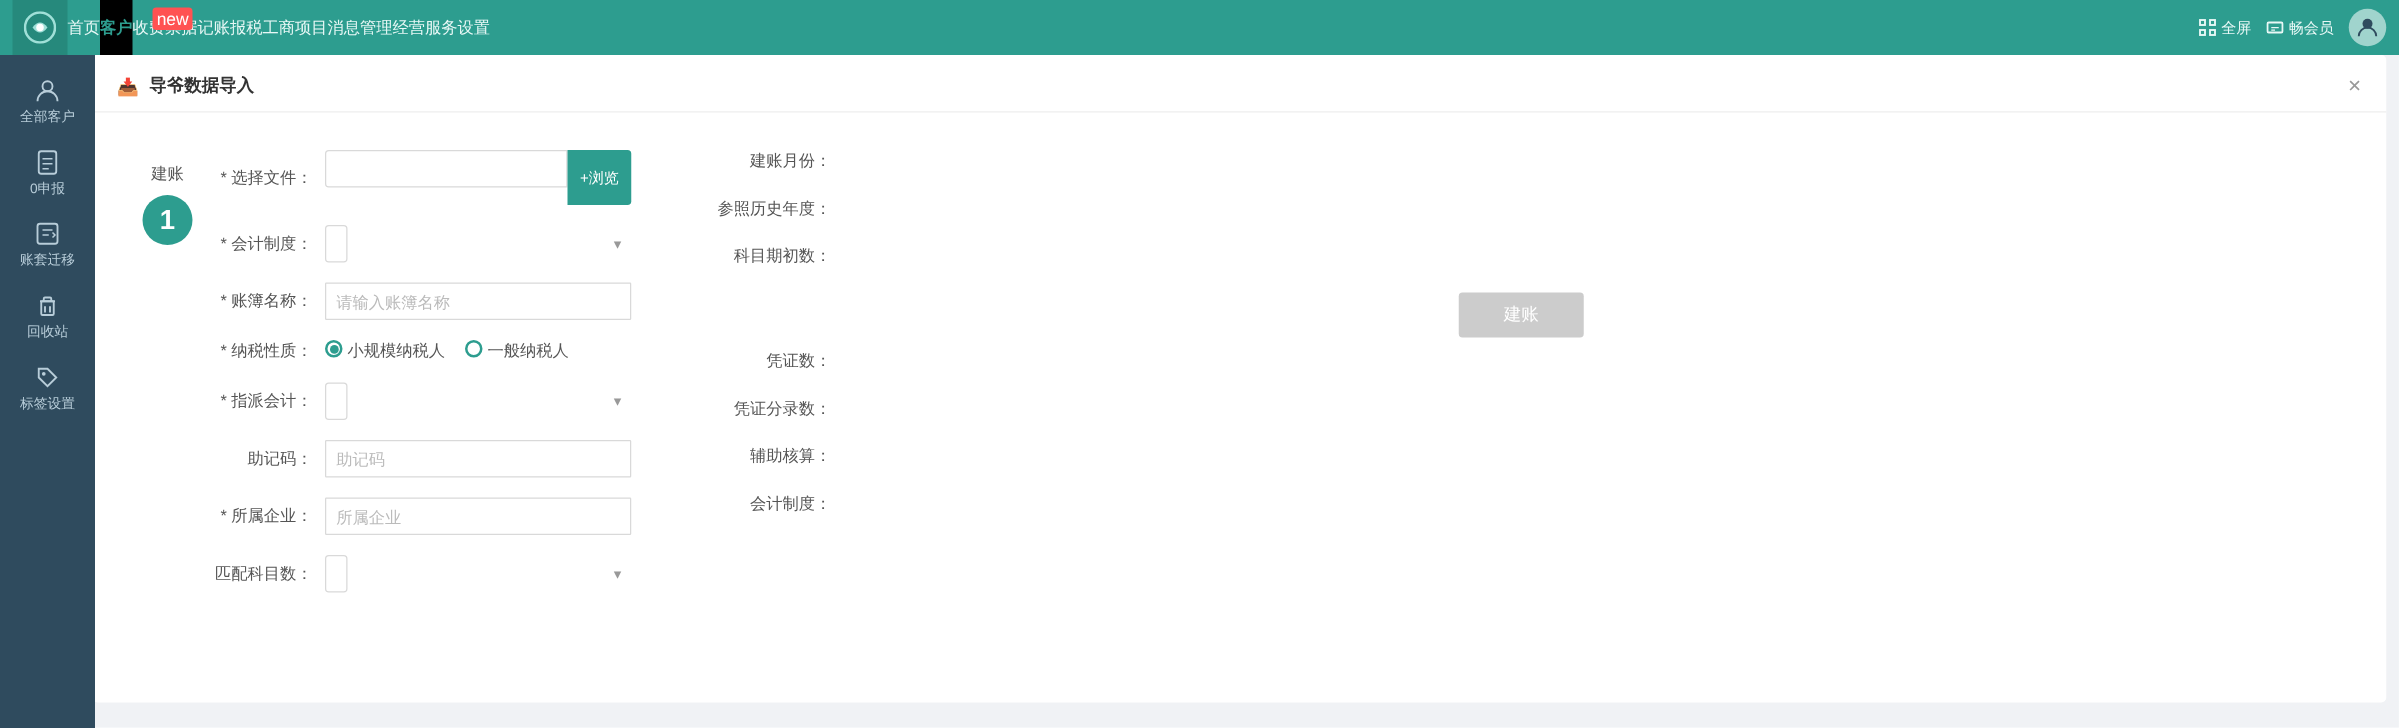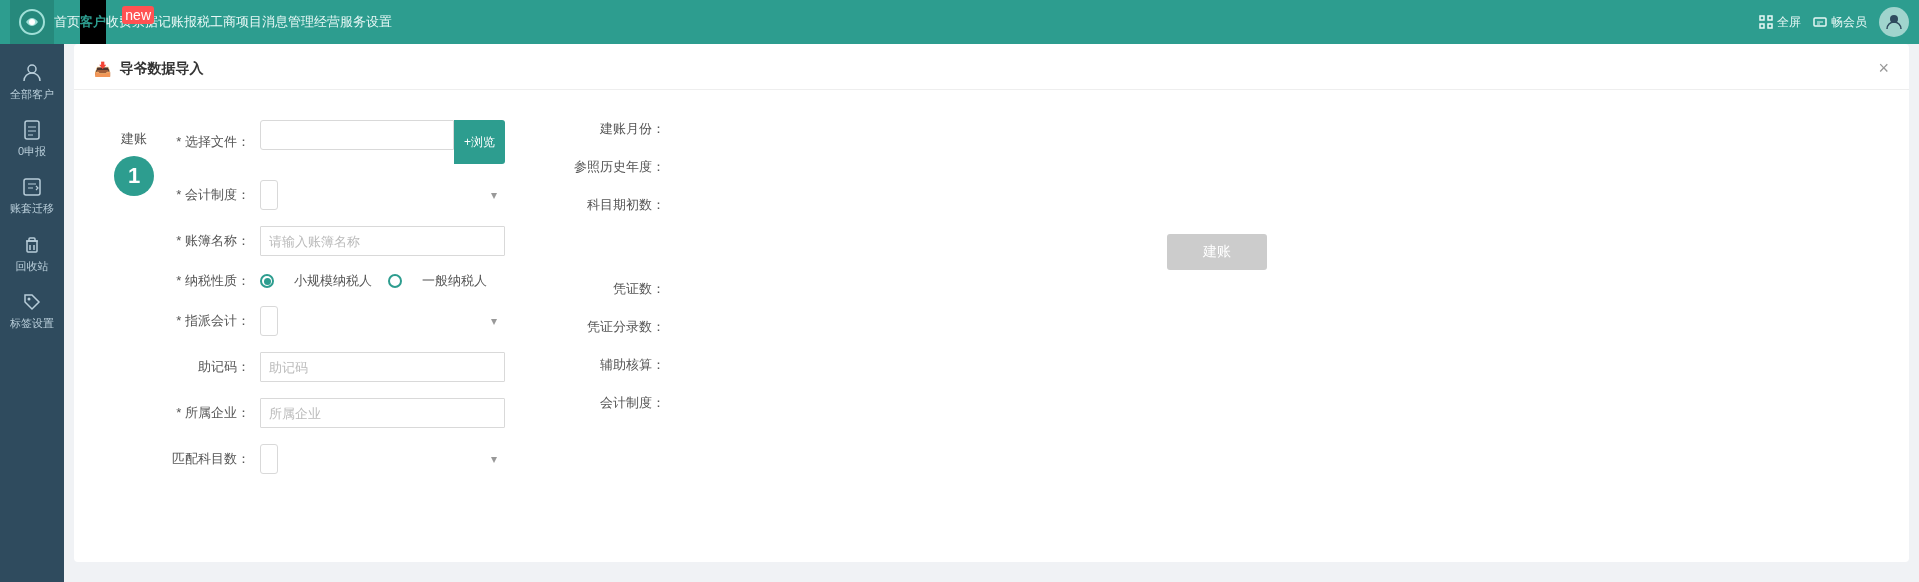--- a/index.html
+++ b/index.html
@@ -30,21 +30,21 @@
     .nav-right .btn-fullscreen, .nav-right .btn-member {
       display: flex; align-items: center; gap: 4px; color: #e8f8f6; cursor: pointer; font-size: 12px;
     }
     .avatar-circle {
       width: 30px; height: 30px; border-radius: 50%; background: #a0d4cd;
       display: flex; align-items: center; justify-content: center; cursor: pointer;
     }
 
     
     .sidebar {
-      position: fixed; top: 44px; left: 0; bottom: 0; width: 64px;
+      position: fixed; top: 44px; left: 0; bottom: 0; width: 76px;
       background: #2f4b5e; display: flex; flex-direction: column; align-items: center;
       padding-top: 10px; gap: 2px; z-index: 99;
     }
     .sidebar-item {
       width: 60px; display: flex; flex-direction: column; align-items: center;
       padding: 8px 4px; cursor: pointer; color: #b8cdd9; font-size: 11px; gap: 4px;
       border-radius: 4px;
     }
     .sidebar-item svg { width: 22px; height: 22px; }
     .sidebar-item span { text-align: center; line-height: 1.2; }
@@ -111,21 +111,21 @@
     .file-input {
       flex: 1; height: 30px; border: 1px solid #d9d9d9; border-radius: 3px 0 0 3px;
       padding: 0 8px; font-size: 13px; outline: none; color: #333; background: #fff;
     }
     .browse-btn {
       height: 44px; padding: 0 10px; background: #2d9d8f; color: #fff;
       border: none; cursor: pointer; font-size: 12px; border-radius: 0 3px 3px 0;
       white-space: nowrap;
     }
     .radio-group { flex: 1; display: flex; align-items: center; gap: 16px; }
-    .radio-item { display: flex; align-items: center; gap: 20px; cursor: pointer; color: #555; font-size: 13px; }
+    .radio-item { display: flex; align-items: flex-start; gap: 4px; cursor: pointer; color: #555; font-size: 13px; }
     .radio-circle {
       width: 14px; height: 14px; border-radius: 50%; border: 2px solid #2d9d8f;
       display: flex; align-items: center; justify-content: center;
     }
     .radio-circle.checked::after {
       content: ''; width: 7px; height: 7px; border-radius: 50%; background: #2d9d8f; display: block;
     }
 
     
     .right-info { flex: 1; min-width: 200px; }

